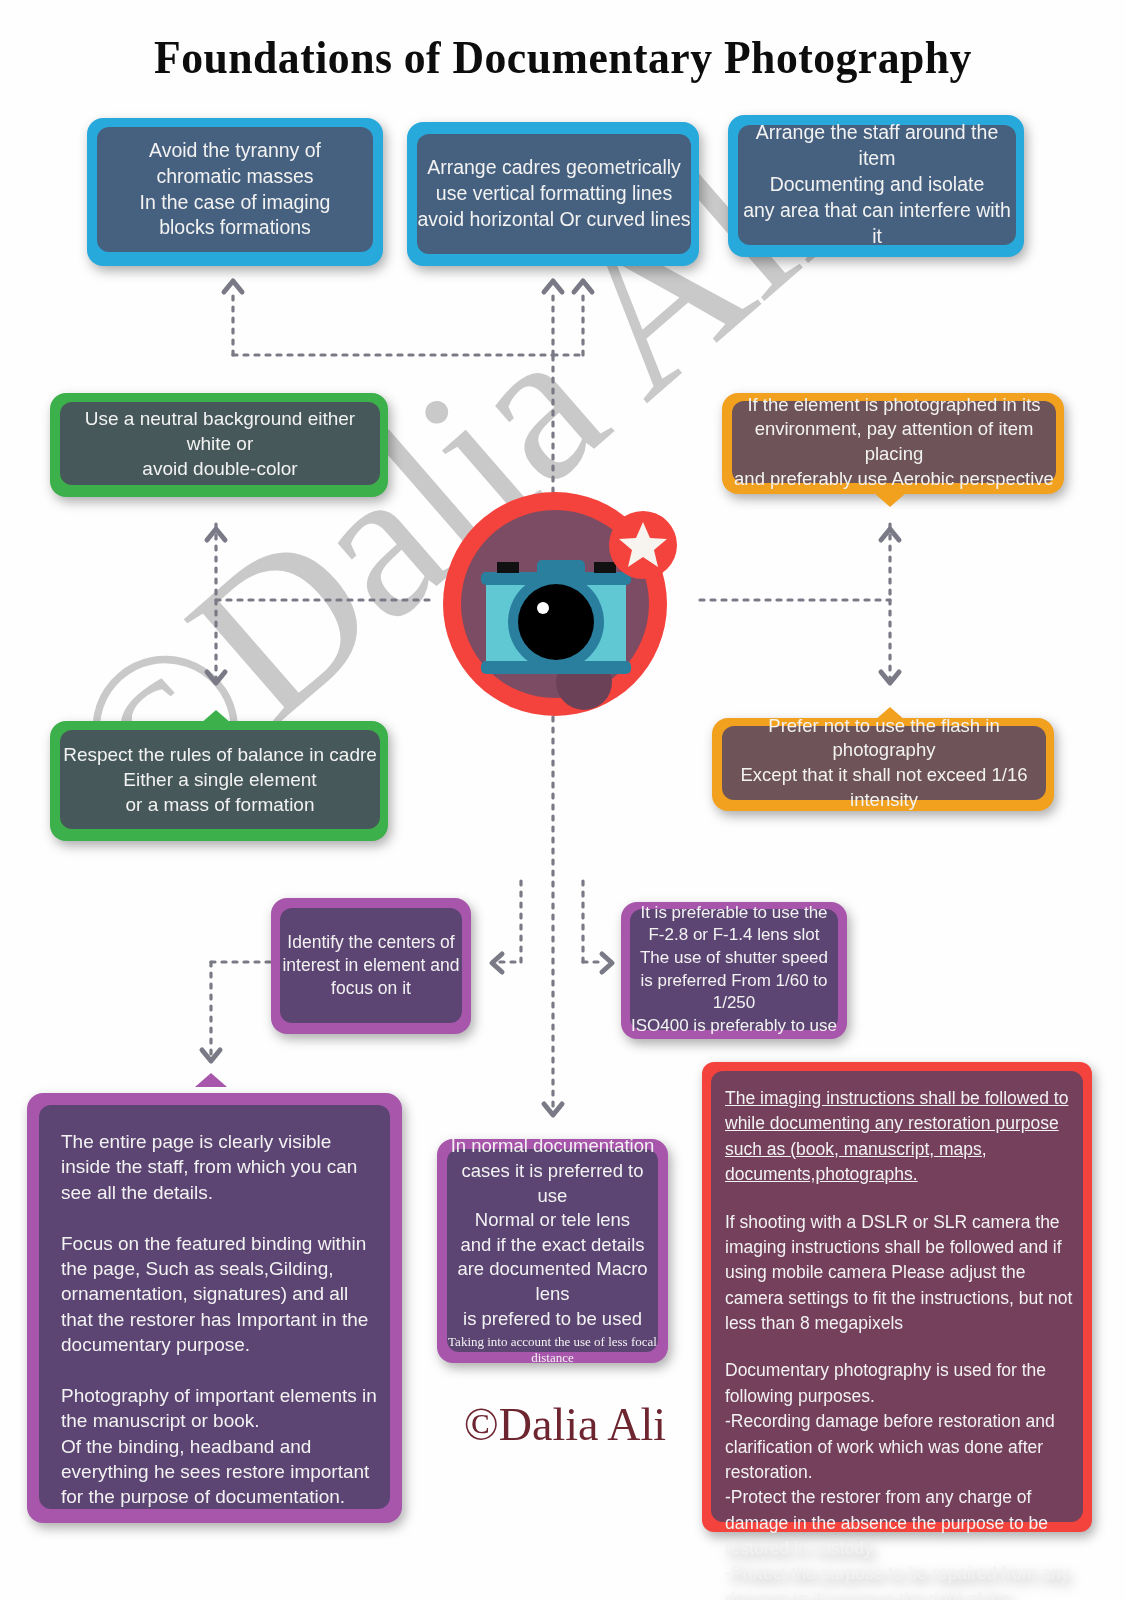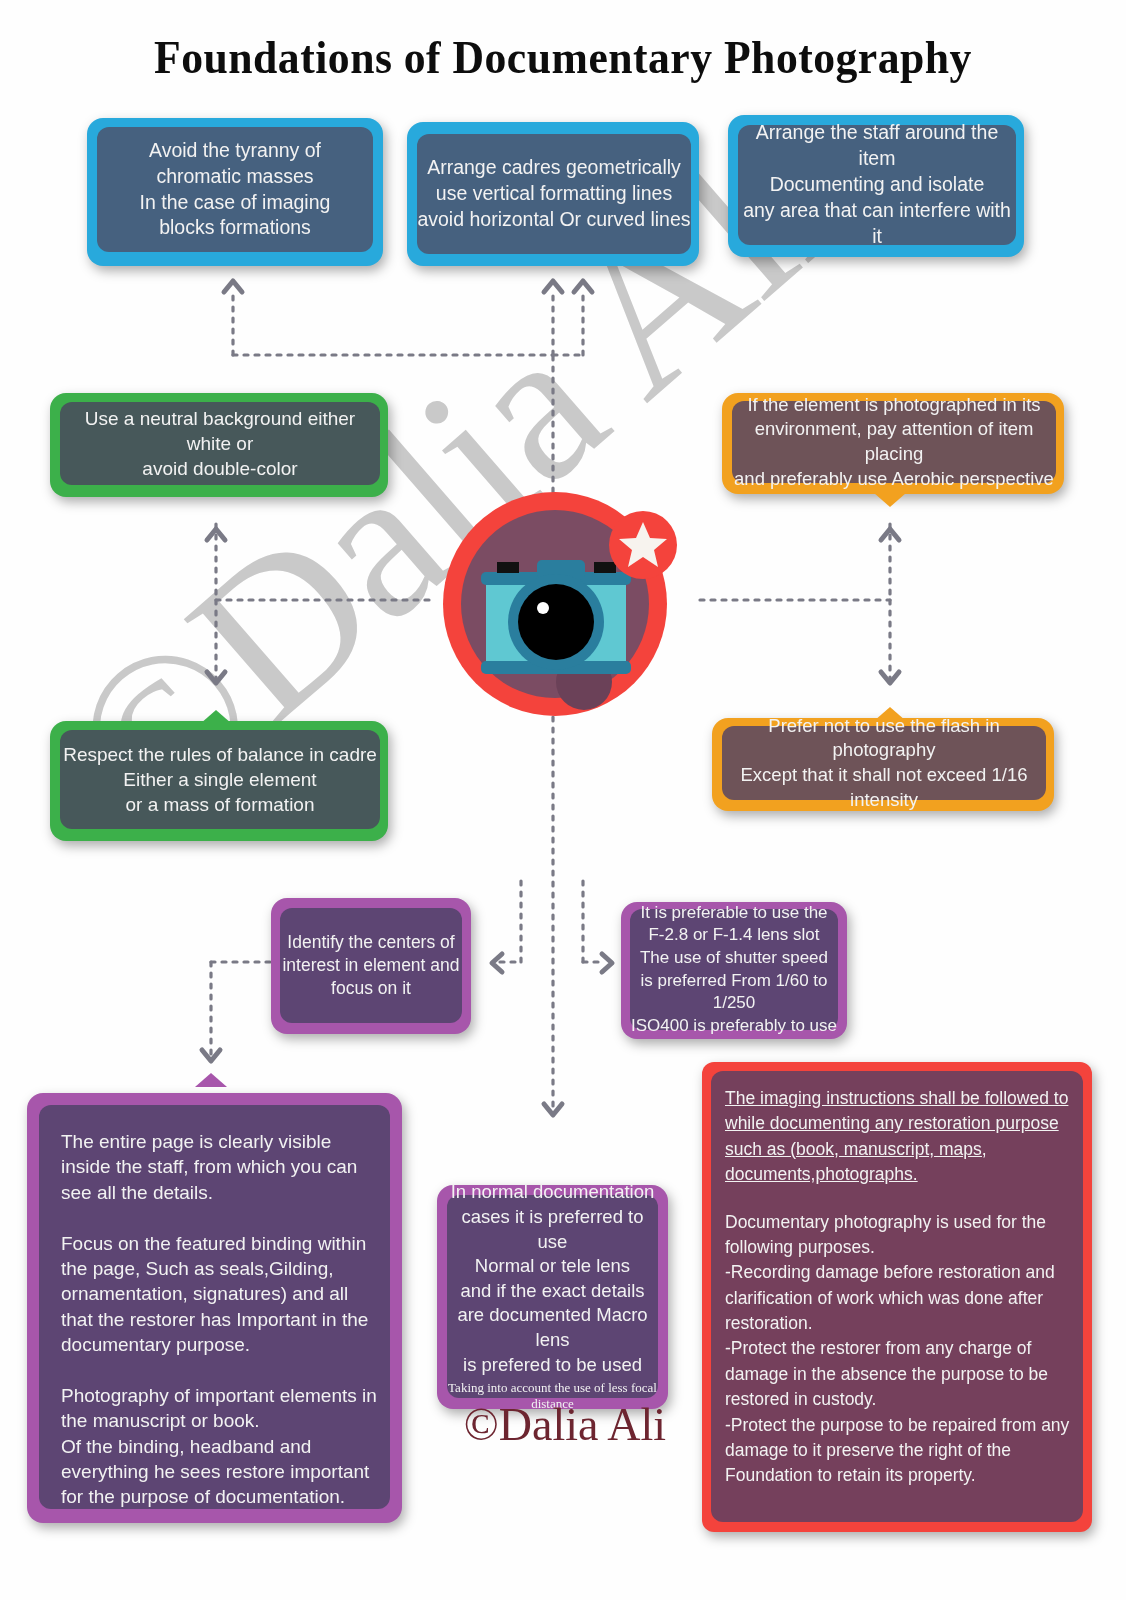--- a/index.html
+++ b/index.html
@@ -293,37 +293,38 @@
   <div class="node t-purple" style="left:27px; top:1085px; width:375px; height:430px;">
     <div class="inner" style="left:12px; top:12px; right:12px; bottom:14px; font-size:19px;
                               justify-content:flex-start; text-align:left; padding:24px 12px 0 22px;">
       <p style="margin-bottom:26px;">The entire page is clearly visible inside the staff, from which you can see all the details.</p>
       <p style="margin-bottom:26px;">Focus on the featured binding within the page, Such as seals,Gilding, ornamentation, signatures) and all that the restorer has Important in the documentary purpose.</p>
       <p style="white-space:pre-line;">Photography of important elements in the manuscript or book.
 Of the binding, headband and everything he sees restore important for the purpose of documentation.</p>
     </div>
   </div>
 
-  <div class="node t-purple" style="left:437px; top:1177px; width:231px; height:224px;">
+  <div class="node t-purple" style="left:437px; top:1131px; width:231px; height:224px;">
     <div class="inner" style="left:10px; top:10px; right:10px; bottom:11px; font-size:18.5px;">
       <p>In normal documentation</p>
       <p>cases it is preferred to use</p>
       <p>Normal or tele lens</p>
       <p>and if the exact details</p>
       <p>are documented Macro lens</p>
       <p>is prefered to be used</p>
       <p class="fine" style="font-family:'Liberation Serif',serif; margin-top:3px;">Taking into account the use of less focal distance</p>
     </div>
   </div>
 
   <div class="node t-red" style="left:702px; top:1062px; width:390px; height:470px; border-radius:12px;">
     <div class="inner" style="left:9px; top:9px; right:9px; bottom:10px; font-size:17.5px;
                               justify-content:flex-start; text-align:left; padding:15px 10px 0 14px;
                               line-height:1.45;">
       <p style="margin-bottom:22px;text-decoration:underline;">The imaging instructions shall be followed to while documenting any restoration purpose such as (book, manuscript, maps, documents,photographs.</p>
+      <p style="margin-bottom:22px;">If shooting with a DSLR or SLR camera the imaging instructions shall be followed and if using mobile camera Please adjust the camera settings to fit the instructions, but not less than 8 megapixels</p>
       <p style="white-space:pre-line;">Documentary photography is used for the following purposes.
 -Recording damage before restoration and clarification of work which was done after restoration.
 -Protect the restorer from any charge of damage in the absence the purpose to be restored in custody.
 -Protect the purpose to be repaired from any damage to it preserve the right of the Foundation to retain its property.</p>
     </div>
   </div>
 
   <div id="signature">©Dalia Ali</div>
 
 </div>

